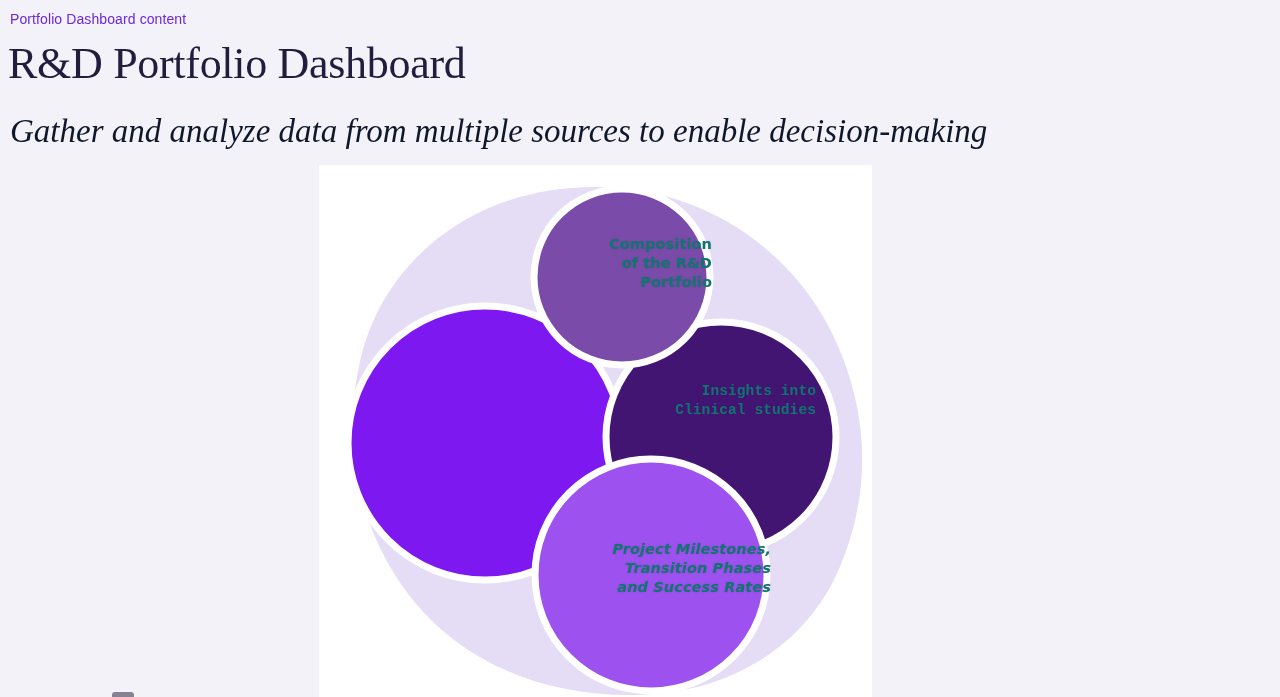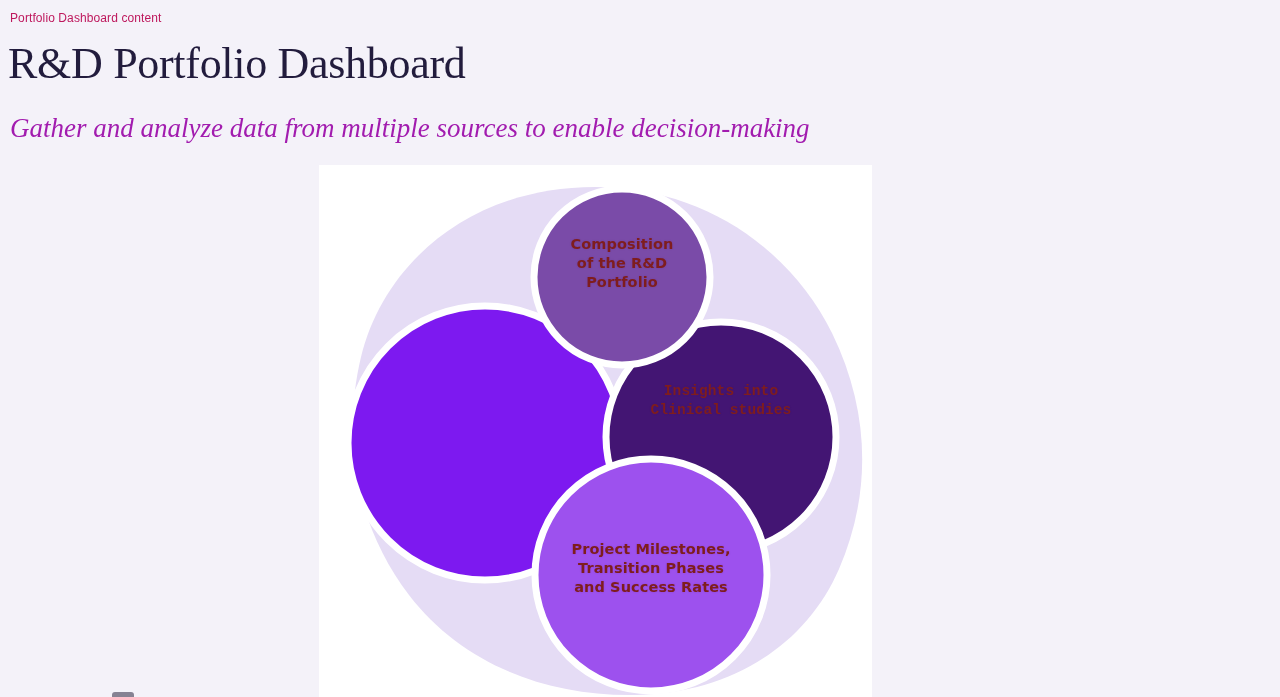--- a/index.html
+++ b/index.html
@@ -15,23 +15,23 @@
     background: #f4f2f9;
     font-family: "Liberation Sans", sans-serif;
     position: relative;
   }
 
   
   .breadcrumb {
     position: absolute;
     left: 10px;
     top: 11px;
-    font-size: 12px;
+    font-size: 14px;
     line-height: 1.2;
-    color: #be185d;
+    color: #6d28d9;
     font-family: "Liberation Sans", sans-serif;
     letter-spacing: 0.1px;
     white-space: nowrap;
   }
 
   .page-title {
     position: absolute;
     left: 8px;
     top: 39px;
     font-size: 44px;
@@ -41,25 +41,25 @@
     font-family: Liberation Serif, serif;
     letter-spacing: -0.3px;
     white-space: nowrap;
     margin: 0;
   }
 
   .page-subtitle {
     position: absolute;
     left: 10px;
     top: 112px;
-    font-size: 27px;
+    font-size: 33px;
     line-height: 1.2;
     font-style: italic;
     font-weight: 400;
-    color: #a21caf;
+    color: #0f172a;
     font-family: "Liberation Serif", serif;
     white-space: nowrap;
     margin: 0;
   }
 
   
   .figure-panel {
     position: absolute;
     left: 319px;
     top: 165px;
@@ -79,22 +79,22 @@
 
   .venn-svg {
     display: block;
     width: 553px;
     height: 532px;
   }
 
   
   .circle-label {
     position: absolute;
-    text-align: center;
-    color: #7f1d1d;
+    text-align: right;
+    color: #0f766e;
     font-family: "DejaVu Sans", sans-serif;
     font-weight: bold;
     line-height: 1.32;
     letter-spacing: 0.1px;
     text-shadow: 0 0 2px rgba(60,20,110,0.18);
     pointer-events: none;
     white-space: pre-line;
   }
 
   .label-top {
@@ -117,20 +117,21 @@
     width: 190px;
     font-size: 14.5px;
     font-family: Liberation Mono, monospace;
   }
 
   .label-bottom {
     left: 212px;
     top: 375px;
     width: 240px;
     font-size: 14.5px;
+    font-style: italic;
   }
 
   
   .bottom-cut {
     position: absolute;
     left: 112px;
     top: 692px;
     width: 22px;
     height: 5px;
     background: #2c2740;

